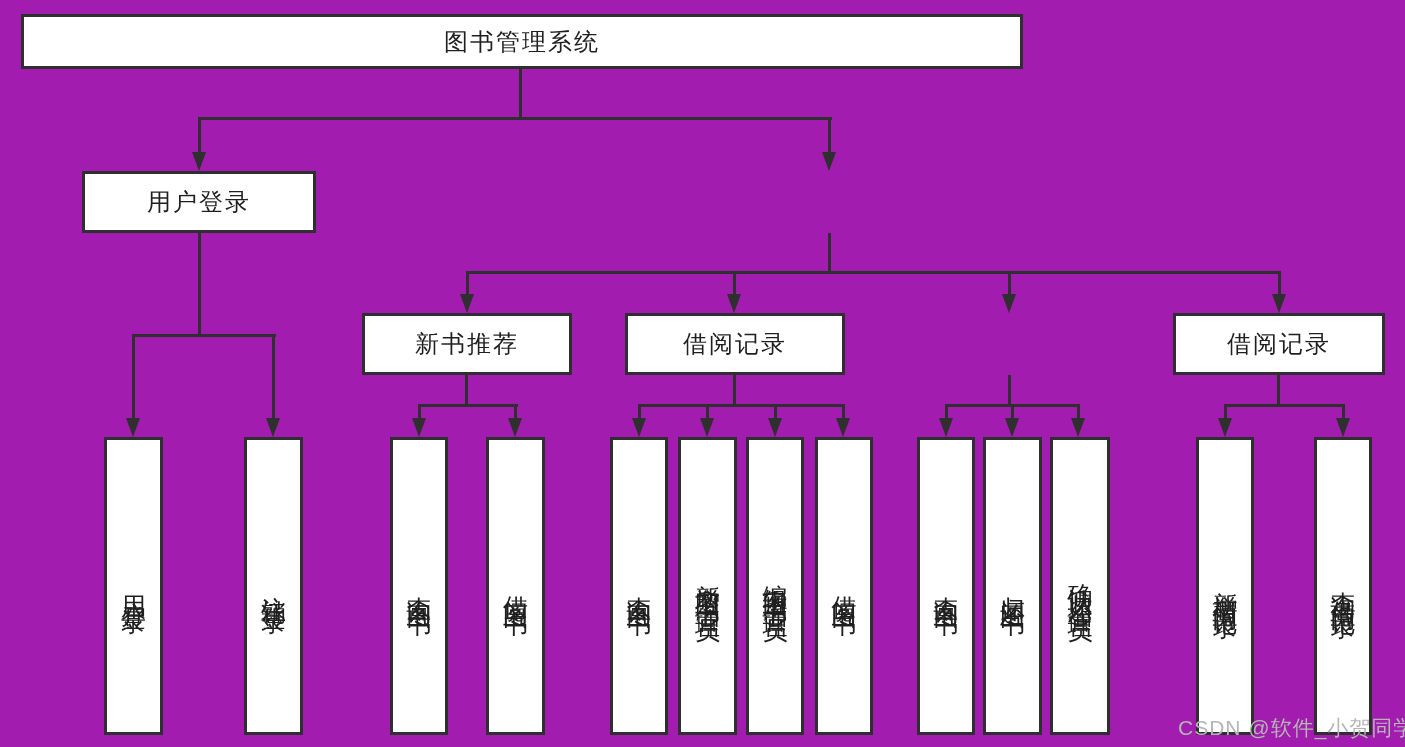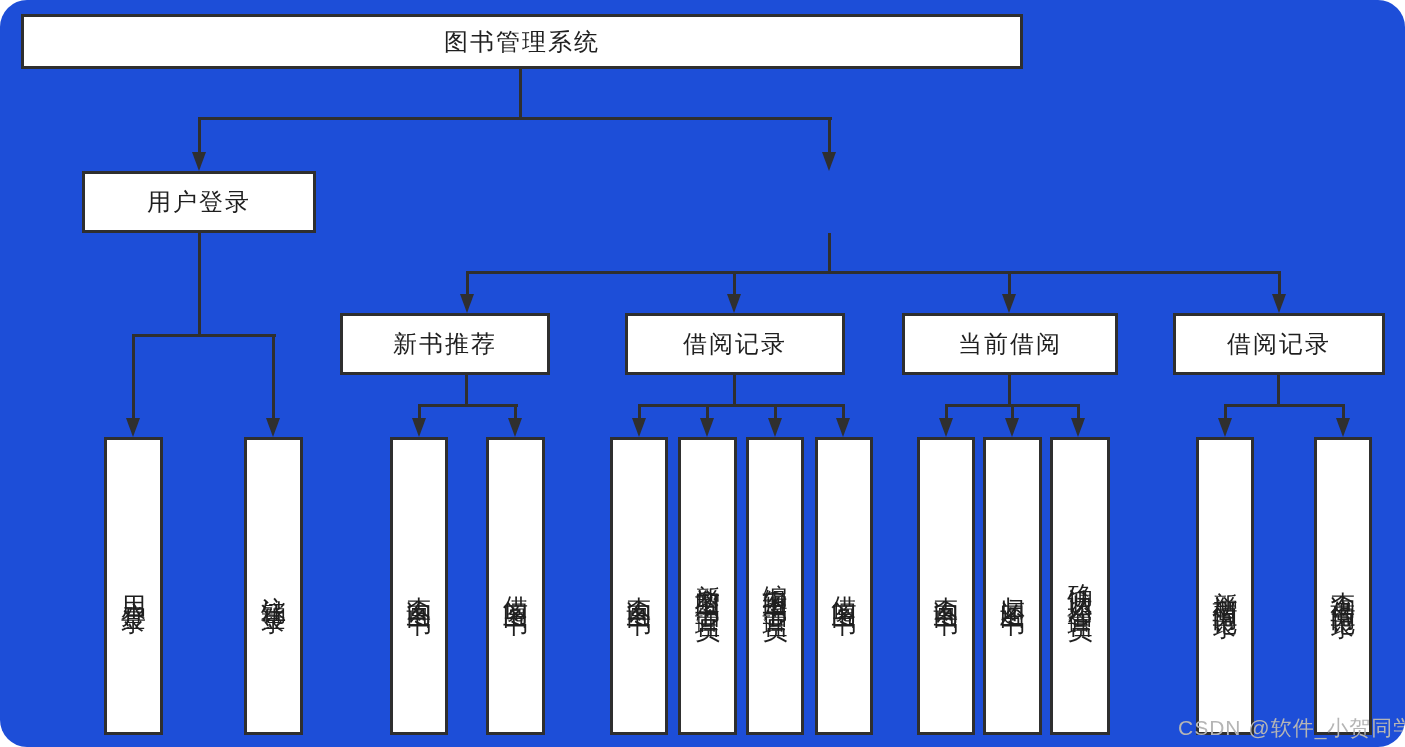--- a/index.html
+++ b/index.html
@@ -3,21 +3,21 @@
 <meta charset="utf-8">
 <style>
   :root{
     --line:#2f2f2f;
     --text:#1f1f1f;
     --wm:#b5b5b5;
   }
   html,body{margin:0;padding:0;background:#ffffff;}
   body{font-family:"Liberation Sans","DejaVu Sans",sans-serif;}
   .canvas{
-    position:relative;width:1405px;height:747px;background:#1d4ed8;overflow:hidden;border-radius:27px;
+    position:relative;width:1405px;height:747px;background:#a21caf;overflow:hidden;
   }
   .box{
     position:absolute;background:#ffffff;border:3px solid var(--line);
     box-sizing:border-box;display:flex;align-items:center;justify-content:center;
     z-index:2;
   }
   .box.h span{
     font-size:24px;letter-spacing:2px;color:var(--text);white-space:nowrap;
   }
   .box.v span{
@@ -101,28 +101,25 @@
   <div class="arrow" style="left:1336px;top:418px"></div>
 
   <div class="box h" style="left:21px;top:14px;width:1002px;height:55px">
     <span>图书管理系统</span>
   </div>
 
   <div class="box h" style="left:82px;top:171px;width:234px;height:62px">
     <span>用户登录</span>
   </div>
 
-  <div class="box h" style="left:340px;top:313px;width:210px;height:62px">
+  <div class="box h" style="left:362px;top:313px;width:210px;height:62px">
     <span>新书推荐</span>
   </div>
   <div class="box h" style="left:625px;top:313px;width:220px;height:62px">
     <span>借阅记录</span>
-  </div>
-  <div class="box h" style="left:902px;top:313px;width:216px;height:62px">
-    <span>当前借阅</span>
   </div>
   <div class="box h" style="left:1173px;top:313px;width:212px;height:62px">
     <span>借阅记录</span>
   </div>
 
   <div class="box v" style="left:104px;top:437px;width:59px;height:298px">
     <span>用户登录</span>
   </div>
   <div class="box v" style="left:244px;top:437px;width:59px;height:298px">
     <span>注销登录</span>

